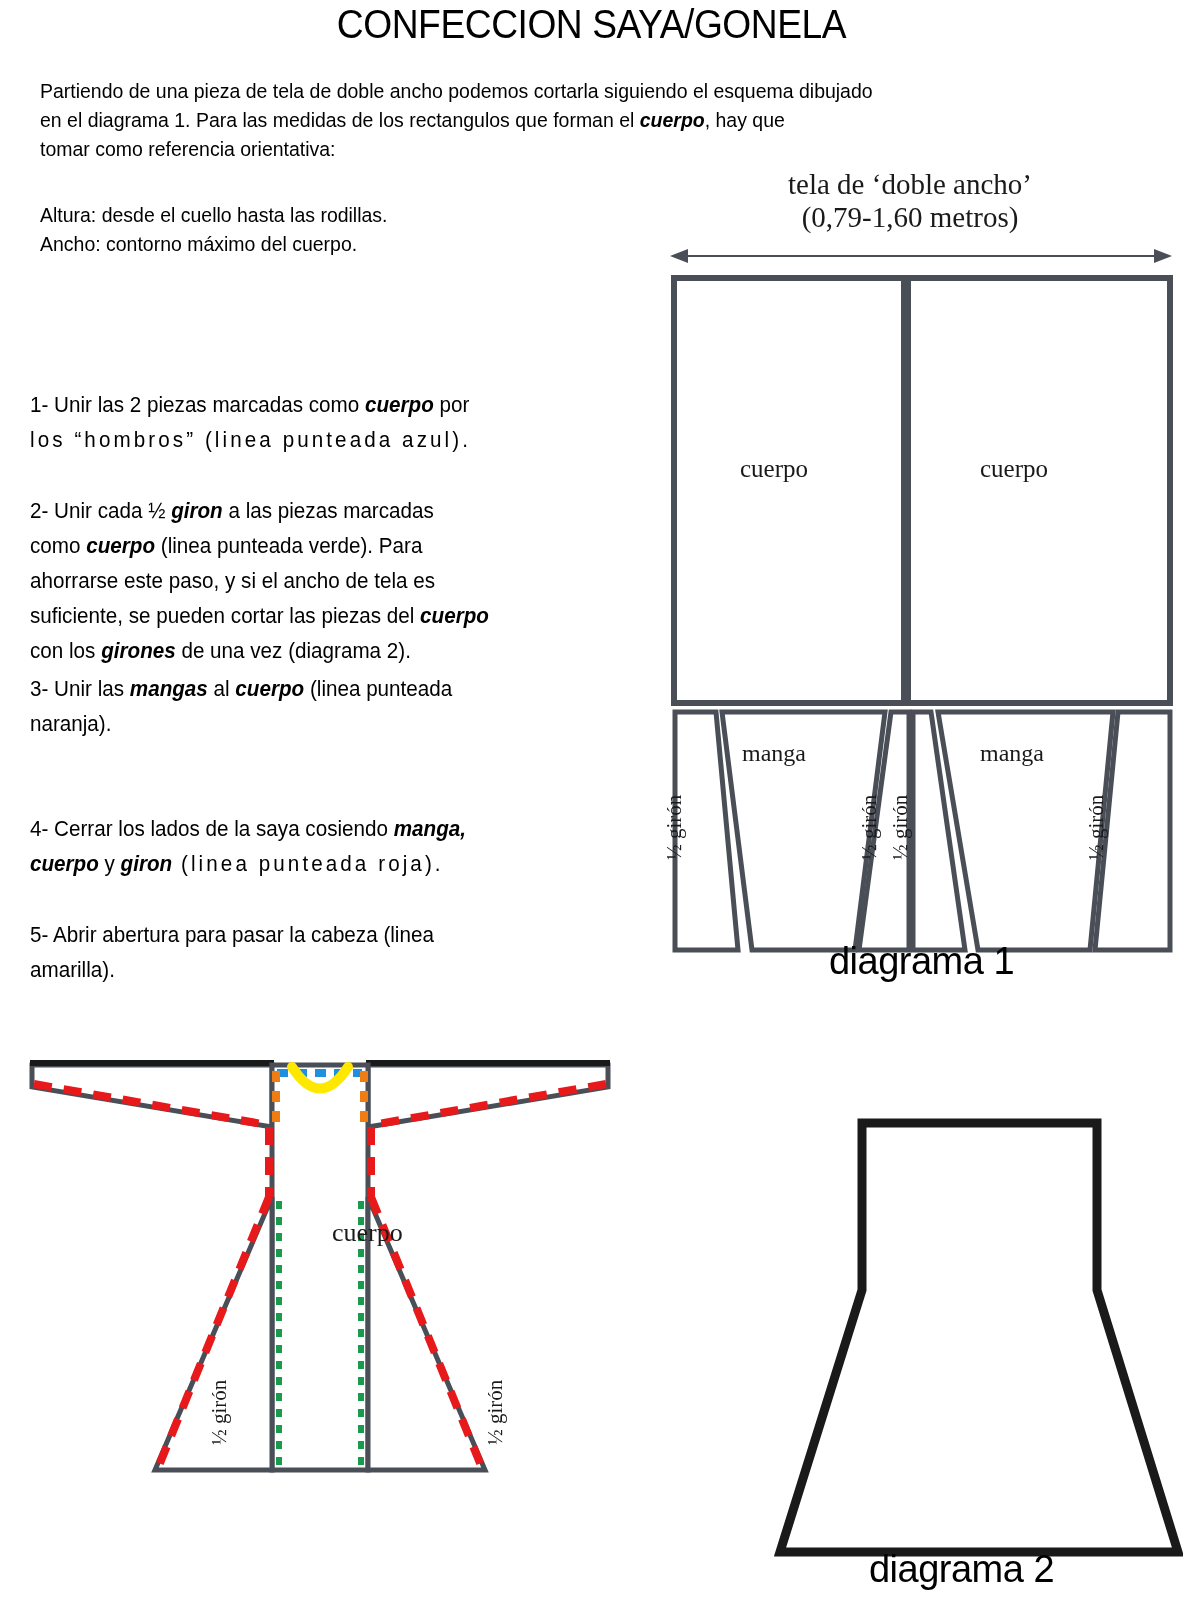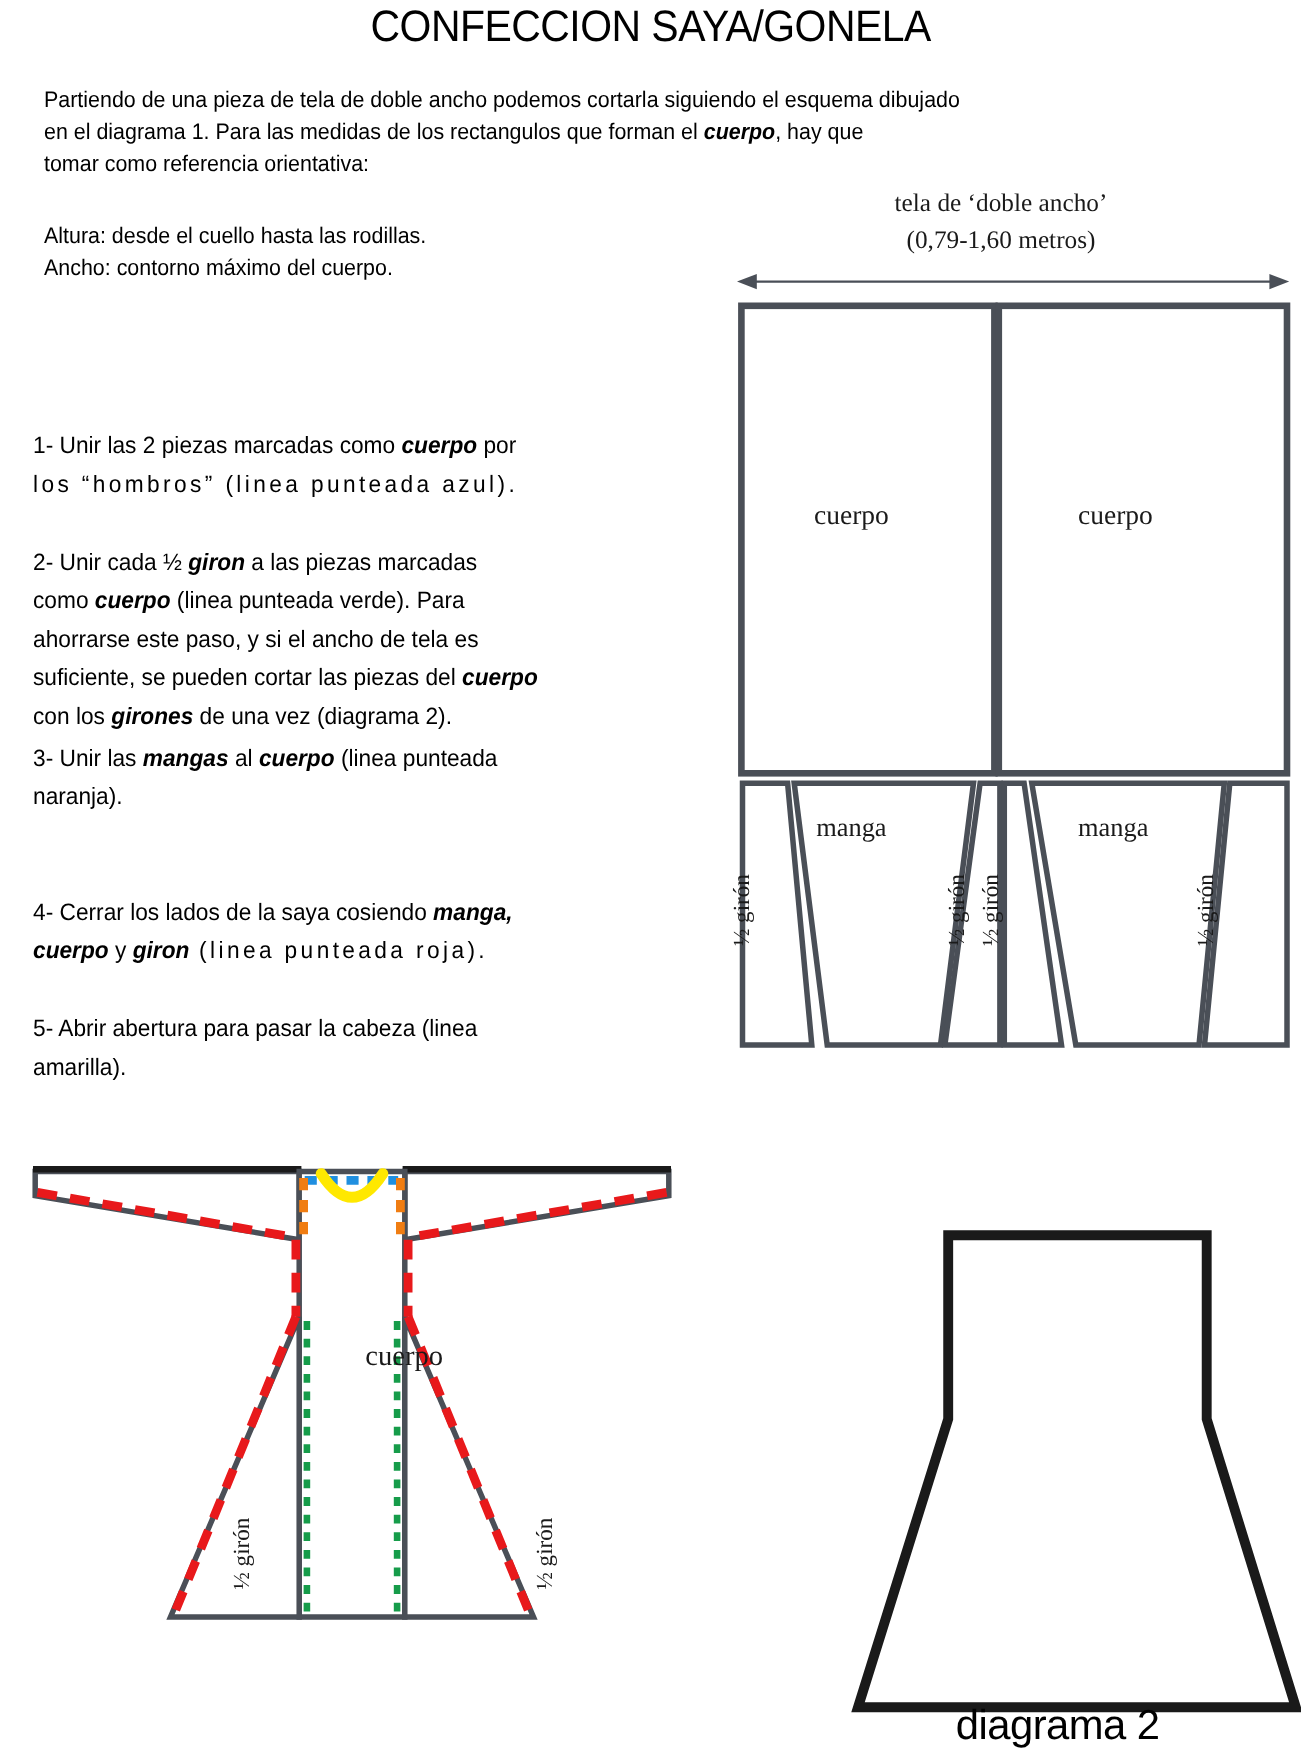--- a/index.html
+++ b/index.html
@@ -90,21 +90,21 @@
     height: 830px;
   }
   #diagram-1 svg { display: block; }
   .fabric-label {
     position: absolute;
     top: 8px;
     left: 0;
     width: 500px;
     text-align: center;
     font-family: "Liberation Serif", serif;
-    font-size: 23px;
+    font-size: 29px;
     line-height: 33px;
     color: #1a1a1a;
   }
   .d1-caption {
     position: absolute;
     top: 780px;
     left: 0;
     width: 523px;
     text-align: center;
     font-size: 38px;
@@ -248,20 +248,21 @@
 
     <span class="piece-label label-cuerpo-1">cuerpo</span>
     <span class="piece-label label-cuerpo-2">cuerpo</span>
     <span class="piece-label label-manga-1">manga</span>
     <span class="piece-label label-manga-2">manga</span>
     <span class="piece-label label-giron lg-1">½ girón</span>
     <span class="piece-label label-giron lg-2">½ girón</span>
     <span class="piece-label label-giron lg-3">½ girón</span>
     <span class="piece-label label-giron lg-4">½ girón</span>
 
+    <div class="d1-caption">diagrama 1</div>
   </div>
 
   <div id="garment">
     <svg width="620" height="500" viewBox="0 0 620 500">
 
       <polygon points="22,60 262,60 262,122 22,82" fill="#ffffff" stroke="#4a4f57" stroke-width="5"></polygon>
       <line x1="20" y1="58" x2="264" y2="58" stroke="#1a1a1a" stroke-width="6"></line>
 
       <polygon points="358,60 598,60 598,82 358,122" fill="#ffffff" stroke="#4a4f57" stroke-width="5"></polygon>
       <line x1="356" y1="58" x2="600" y2="58" stroke="#1a1a1a" stroke-width="6"></line>

